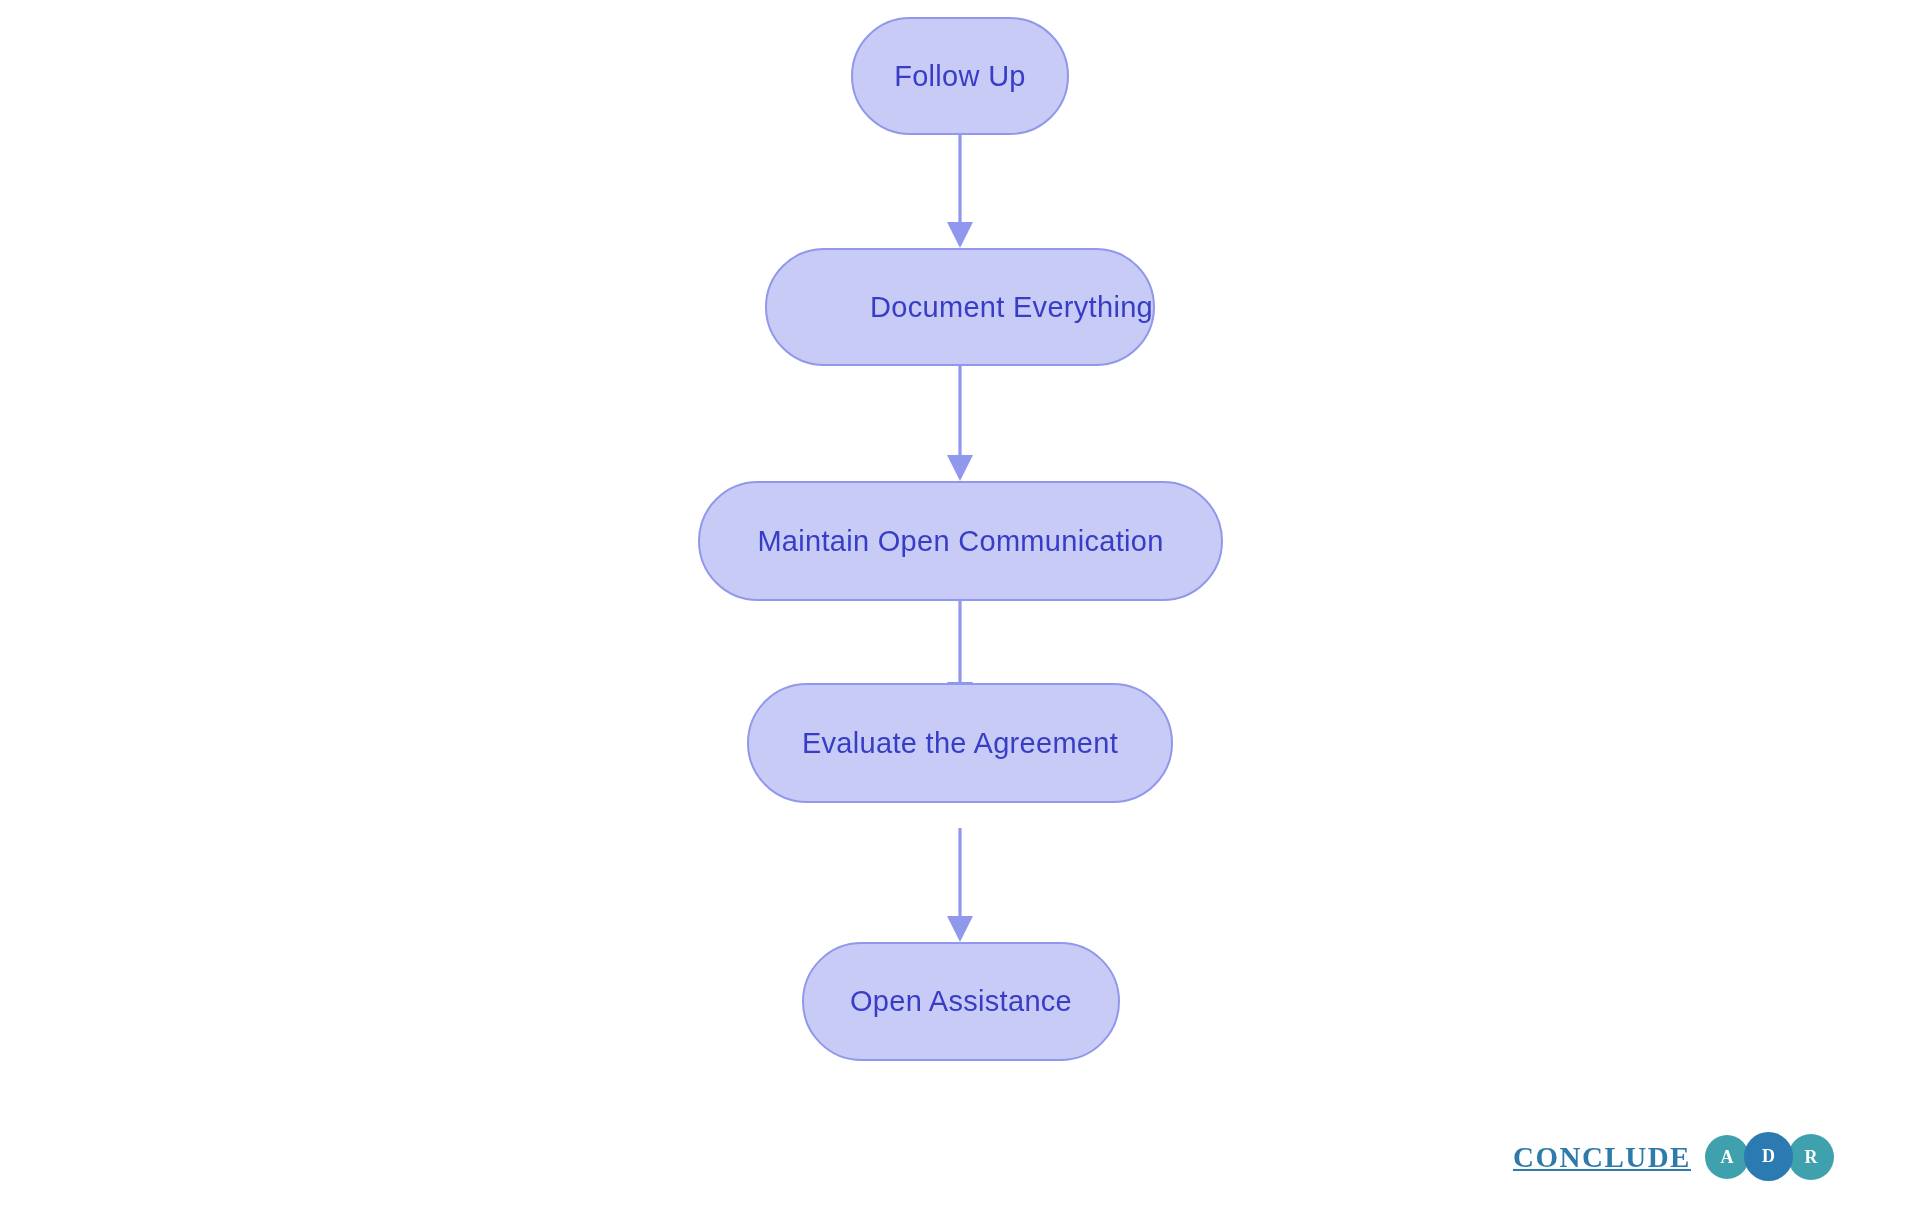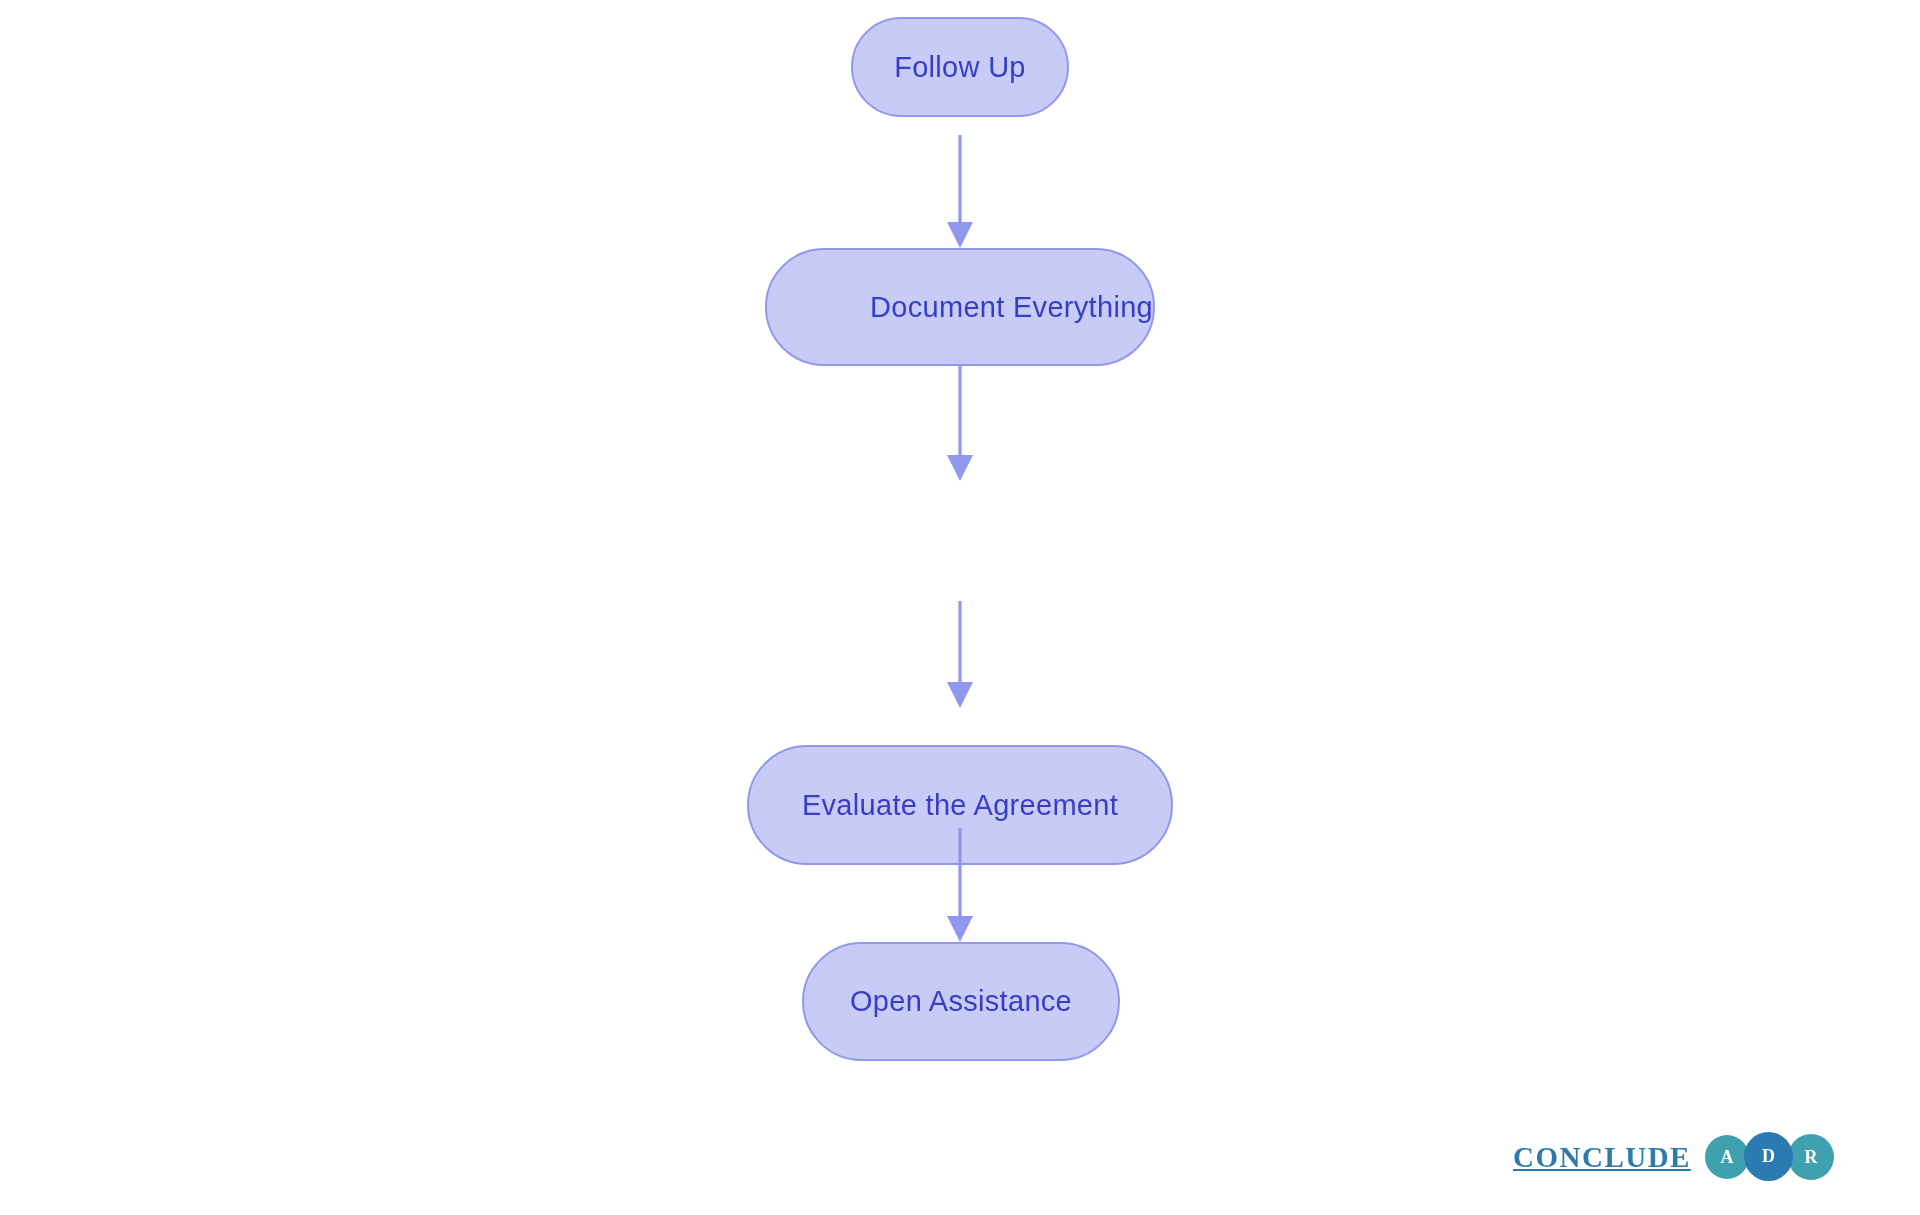--- a/index.html
+++ b/index.html
@@ -23,24 +23,24 @@
     border-radius: 60px;
     color: var(--node-text, #383dc6);
     display: flex;
     align-items: center;
     justify-content: center;
     font-size: 29px;
     letter-spacing: 0.3px;
     white-space: nowrap;
     text-align: center;
   }
-  .node-1 { left: 851px; top: 17px;  width: 218px; height: 100px; }
+  .node-1 { left: 851px; top: 17px;  width: 218px; height: 118px; }
   .node-2 { left: 765px; top: 248px; width: 390px; height: 118px; justify-content: flex-end; }
   .node-3 { left: 698px; top: 481px; width: 525px; height: 120px; }
-  .node-4 { left: 747px; top: 745px; width: 426px; height: 120px; align-items: center; }
+  .node-4 { left: 747px; top: 683px; width: 426px; height: 120px; align-items: center; }
   .node-5 { left: 802px; top: 942px; width: 318px; height: 119px; }
 
   
   .arrow { position: absolute; display: block; }
   .arrow line    { stroke: var(--arrow-color, #9098ee); stroke-width: 3.2; }
   .arrow polygon { fill: var(--arrow-color, #9098ee); }
   .arrow-1 { left: 946px; top: 135px; }
   .arrow-2 { left: 946px; top: 366px; }
   .arrow-3 { left: 946px; top: 601px; }
   .arrow-4 { left: 946px; top: 828px; }
@@ -97,20 +97,23 @@
 
   <div class="node node-2">
     <span>Document Everything</span>
   </div>
 
   <svg class="arrow arrow-2" width="28" height="115" viewBox="0 0 28 115">
     <line x1="14" y1="0" x2="14" y2="90"></line>
     <polygon points="1,89 27,89 14,115"></polygon>
   </svg>
 
+  <div class="node node-3">
+    <span>Maintain Open Communication</span>
+  </div>
 
   <svg class="arrow arrow-3" width="28" height="107" viewBox="0 0 28 107">
     <line x1="14" y1="0" x2="14" y2="82"></line>
     <polygon points="1,81 27,81 14,107"></polygon>
   </svg>
 
   <div class="node node-4">
     <span>Evaluate the Agreement</span>
   </div>
 

